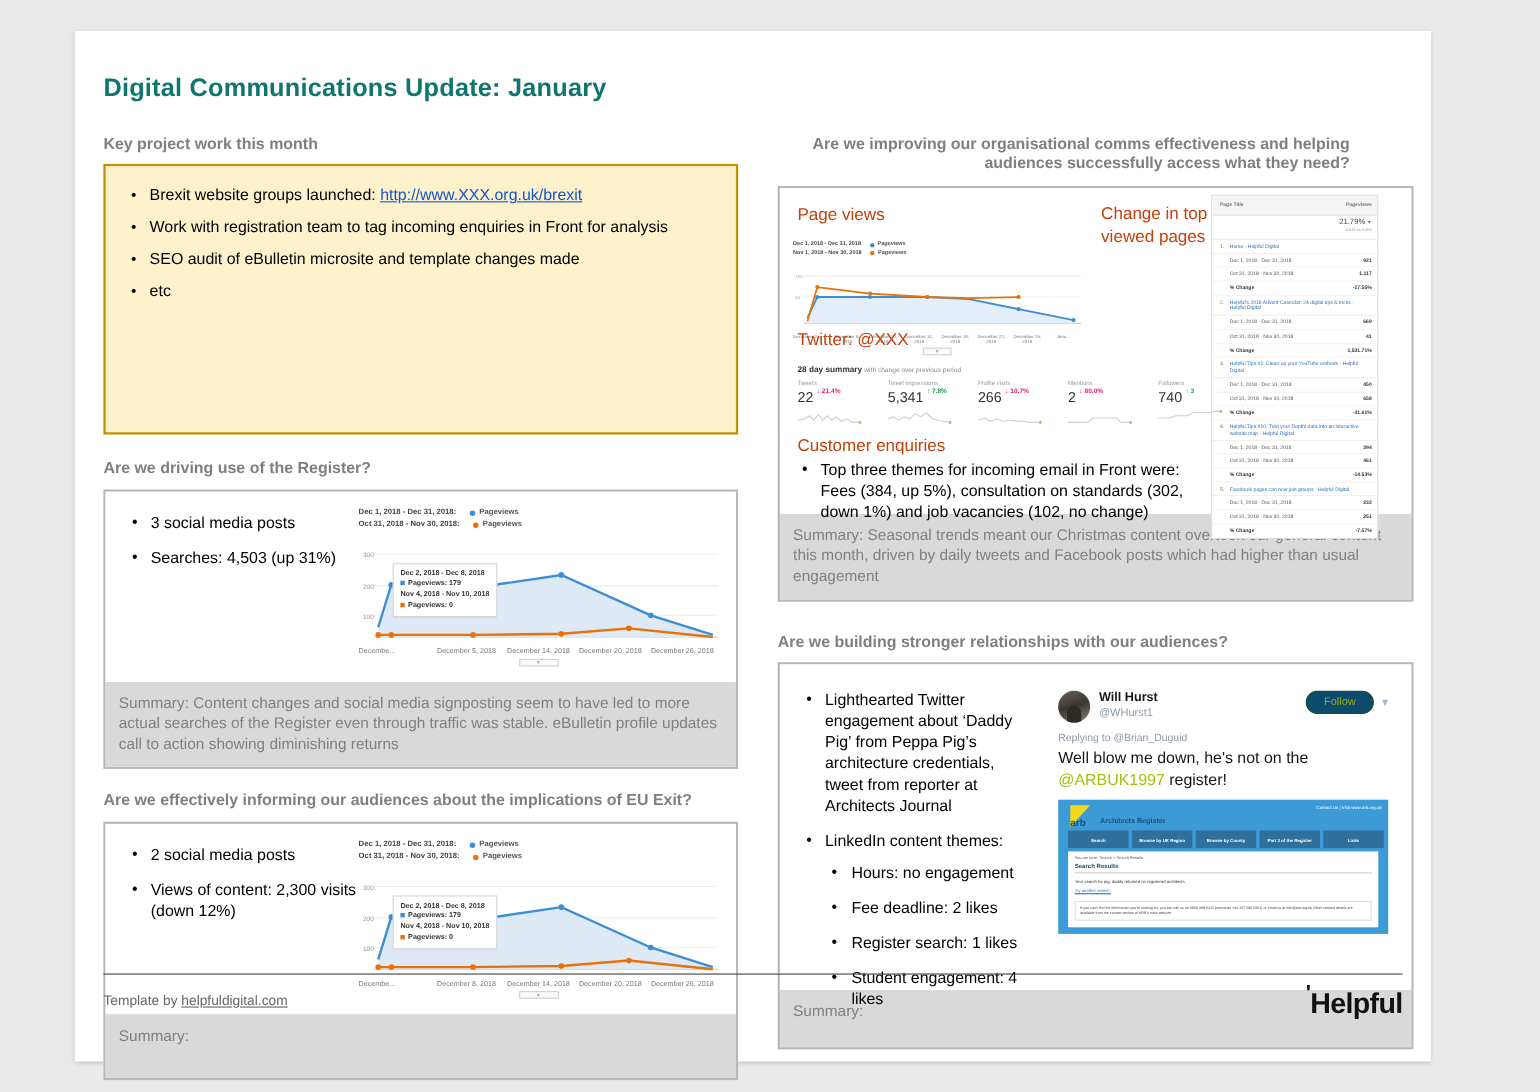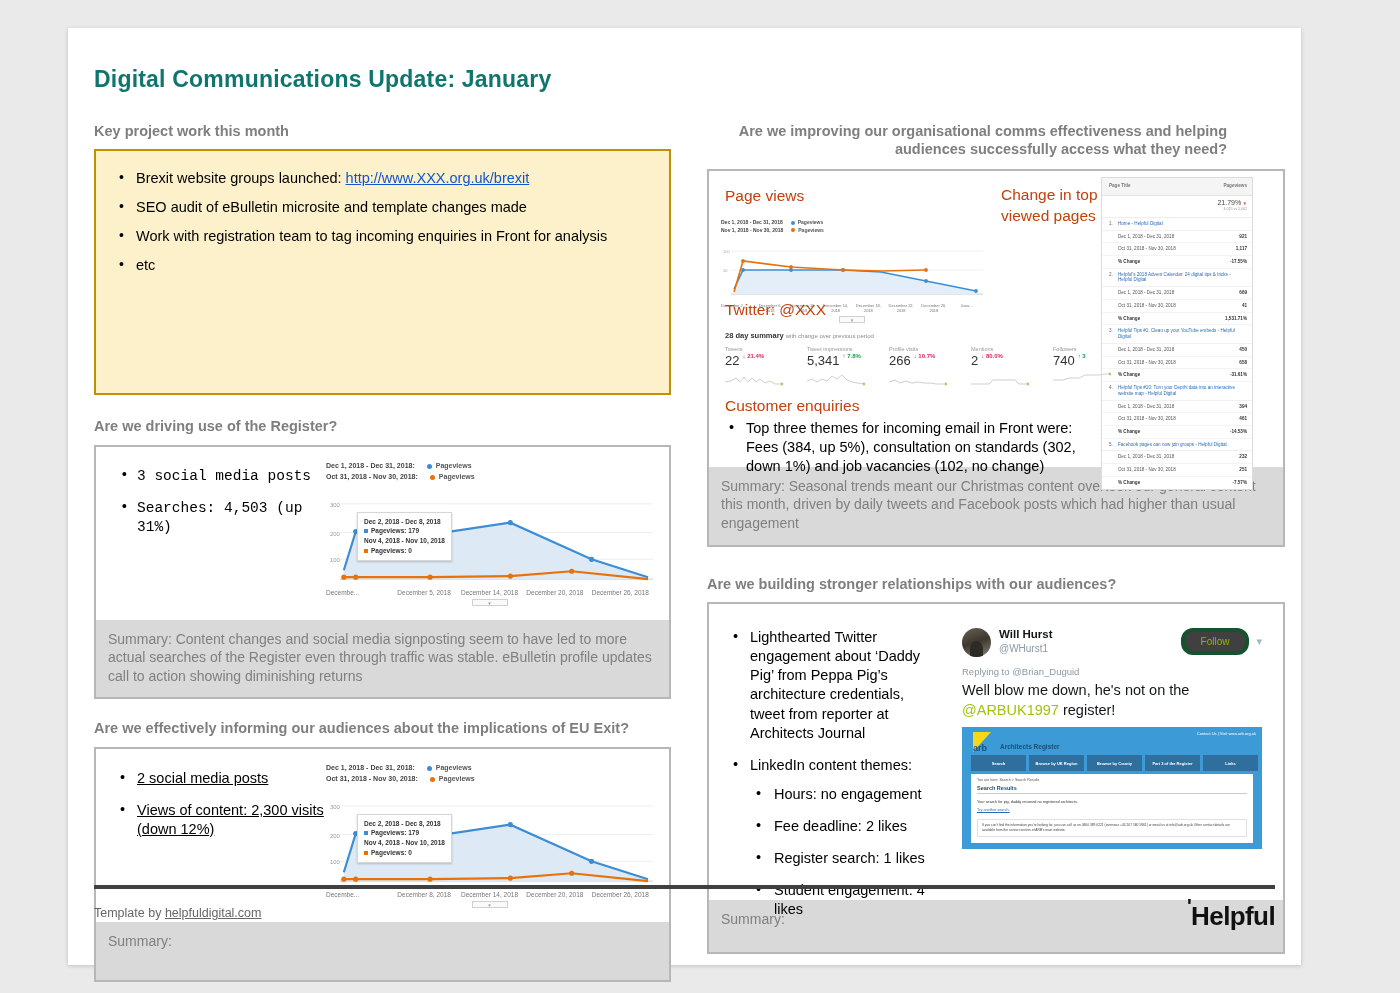--- a/index.html
+++ b/index.html
@@ -157,22 +157,22 @@
     overflow:hidden; position:relative;
   }
   .avatar:after {
     content:""; position:absolute; left:8px; top:13px; width:13px; height:16px;
     background:#2e2a25; border-radius:50% 50% 0 0;
   }
   .tw-names { margin-left:8px; flex:1; }
   .tw-name { font-size:11.5px; font-weight:bold; color:#14171a; line-height:1.2; }
   .tw-handle { font-size:10px; color:#8b98a5; line-height:1.35; }
   .follow-btn {
-    border:4px solid #14532d; color:#97b00f; border-radius:12px;
-    font-size:10px; padding:4px 16px; background:#404040; line-height:1.1;
+    border:1px solid #14532d; color:#97b00f; border-radius:12px;
+    font-size:10px; padding:4px 16px; background:#0c4a6e; line-height:1.1;
   }
   .chev { color:#9fb8c8; font-size:11px; margin-left:7px; }
   .replying { font-size:9.5px; color:#8b98a5; margin:9px 0 4px 0; }
   .tweet-text { font-size:14.5px; color:#14171a; line-height:1.35; }
   .tweet-text .mention { color:#9fc40d; }
 
   
   .arb { width:300px; height:122px; background:#3c9bd6; position:relative; margin-top:7px; overflow:hidden; }
   .arb-topbar { height:22px; position:relative; }
   .arb-contact { position:absolute; right:6px; top:4px; font-size:4px; color:#fff; }
@@ -190,21 +190,21 @@
     position:absolute; left:9px; top:47px; right:9px; bottom:6px;
     background:#fff; padding:4px 6px;
   }
   .arb-bc { font-size:3.6px; color:#555; }
   .arb-h { font-size:5.5px; font-weight:bold; color:#1d4f74; border-bottom:1px solid #ccc; padding:3px 0 2px 0; }
   .arb-p { font-size:3.8px; color:#333; margin-top:6px; }
   .arb-a { font-size:3.8px; color:#2a6ebb; text-decoration:underline; margin-top:4px; display:block; }
   .arb-note { border:1px solid #e0e0e0; margin-top:7px; padding:3px 4px; font-size:3.3px; color:#444; line-height:1.45; }
 
   
-  .footer { position:absolute; left:0; bottom:0; width:1181px; height:54px; border-top:4px solid #404040; }
+  .footer { position:absolute; left:0; bottom:0; width:1181px; height:54px; border-top:1px solid #404040; }
   .footer-left { position:absolute; left:0; top:17px; font-size:12.5px; color:#666; }
   .footer-left a { color:#666; text-decoration:underline; }
   .brand {
     position:absolute; right:0; top:6px; font-size:26px; font-weight:bold;
     color:#111; letter-spacing:-.6px;
   }
   .brand .tick { font-size:20px; vertical-align:12px; }
   .hdr-plain { font-size:15.5px; color:#c2410c; }
 </style>
 </head>
@@ -217,31 +217,31 @@
 
     <div class="col-left">
 
       <div class="sec-title">Key project work this month</div>
 
       <div class="yellow-box">
         <ul>
           <li>
             <span>Brexit website groups launched: </span><a class="link" href="#">http://www.XXX.org.uk/brexit</a>
           </li>
+          <li>Work with registration team to tag incoming enquiries in Front for analysis</li>
           <li>SEO audit of eBulletin microsite and template changes made</li>
-          <li>Work with registration team to tag incoming enquiries in Front for analysis</li>
           <li>etc</li>
         </ul>
       </div>
 
       <div style="height:22px"></div>
       <div class="sec-title">Are we driving use of the Register?</div>
       <div class="panel">
         <div class="panel-body row2" style="padding-bottom:14px;">
-          <div style="width:216px; padding-top:6px;font-family:Liberation Mono, monospace;">
+          <div style="width:216px; padding-top:6px;">
             <ul class="bl">
               <li>3 social media posts</li>
               <li>Searches: 4,503 (up 31%)</li>
             </ul>
           </div>
           <div class="ga-chart" style="width:330px;">
             <div class="ga-legend">
               <div class="lg">
                   <span class="rng">Dec 1, 2018 - Dec 31, 2018:</span>
                   <span class="dot blue"></span>
@@ -291,21 +291,21 @@
             <div class="ga-handle">▾</div>
           </div>
         </div>
         <div class="panel-summary">Summary: Content changes and social media signposting seem to have led to more actual searches of the Register even through traffic was stable. eBulletin profile updates call to action showing diminishing returns</div>
       </div>
 
       <div style="height:20px"></div>
       <div class="sec-title">Are we effectively informing our audiences about the implications of EU Exit?</div>
       <div class="panel">
         <div class="panel-body row2" style="padding-bottom:14px;">
-          <div style="width:216px; padding-top:6px;text-decoration:underline;">
+          <div style="width:216px; padding-top:6px;">
             <ul class="bl">
               <li>2 social media posts</li>
               <li>Views of content: 2,300 visits (down 12%)</li>
             </ul>
           </div>
           <div class="ga-chart" style="width:330px;">
             <div class="ga-legend">
               <div class="lg">
                   <span class="rng">Dec 1, 2018 - Dec 31, 2018:</span>
                   <span class="dot blue"></span>

